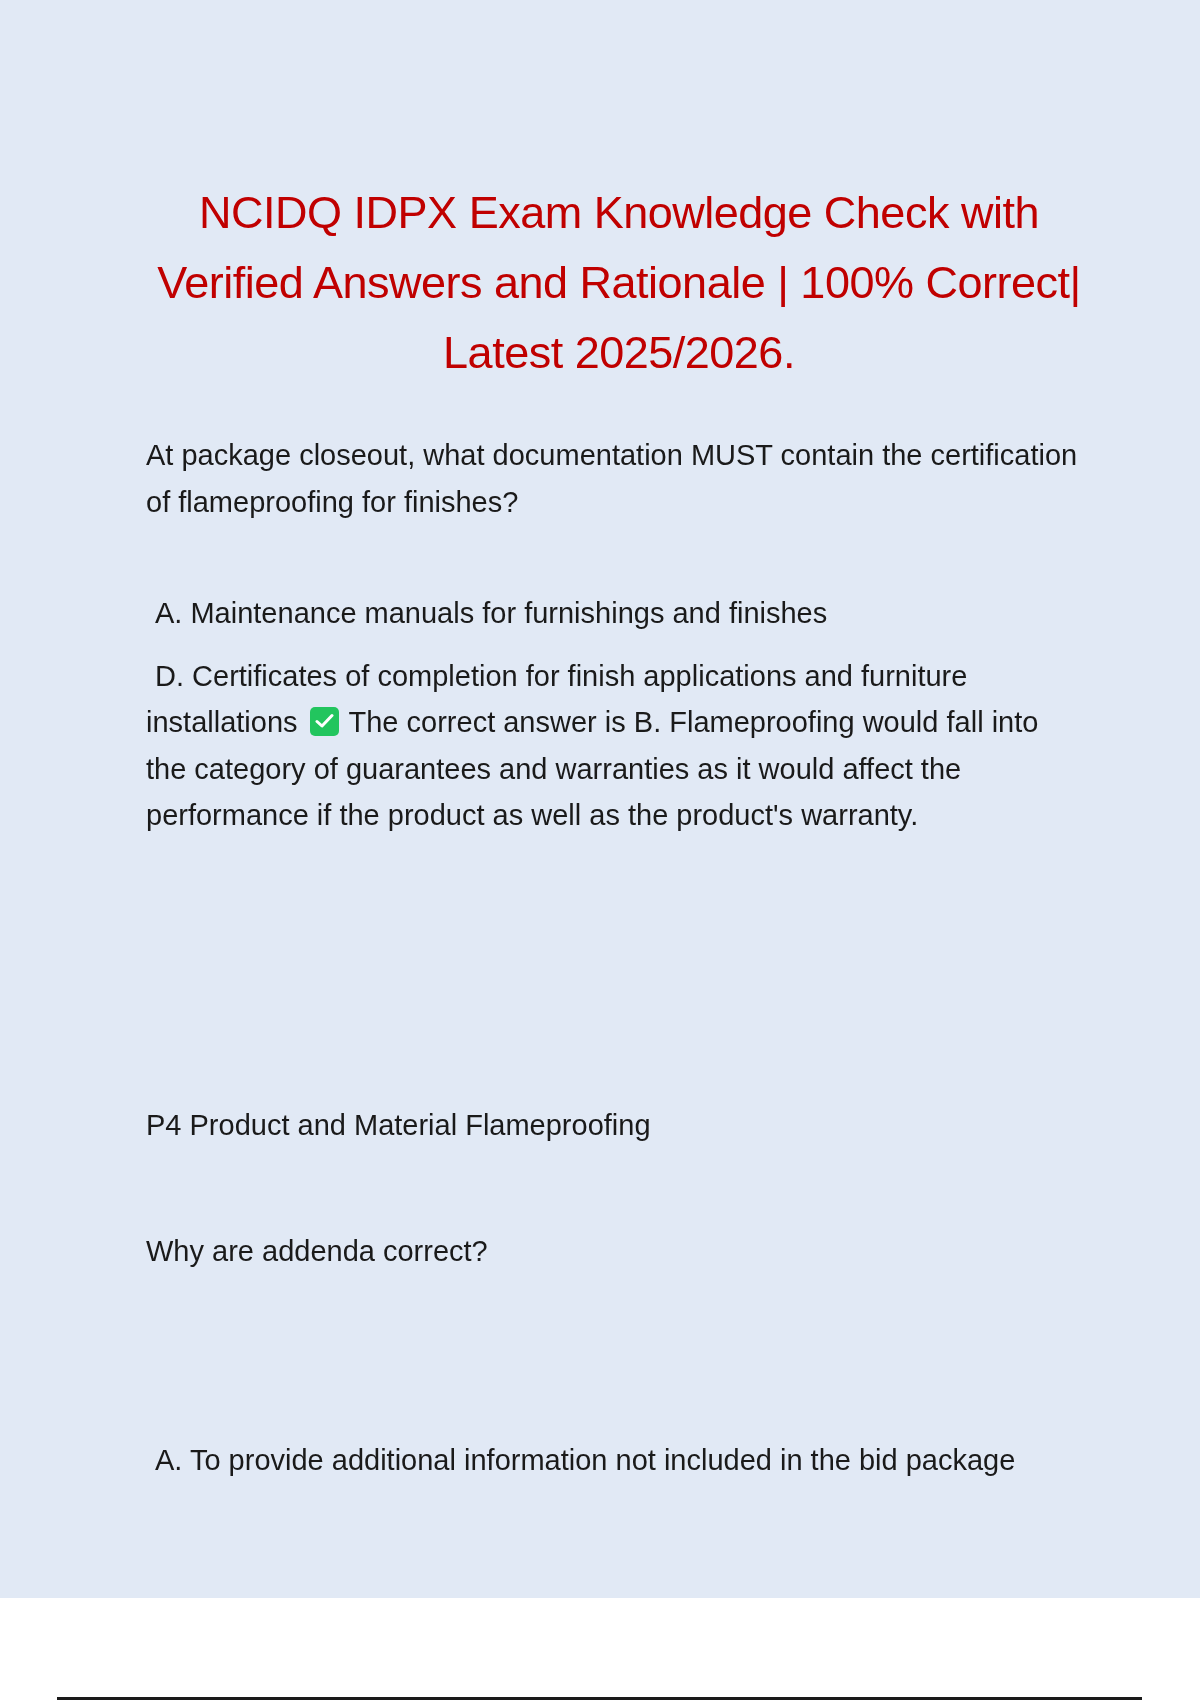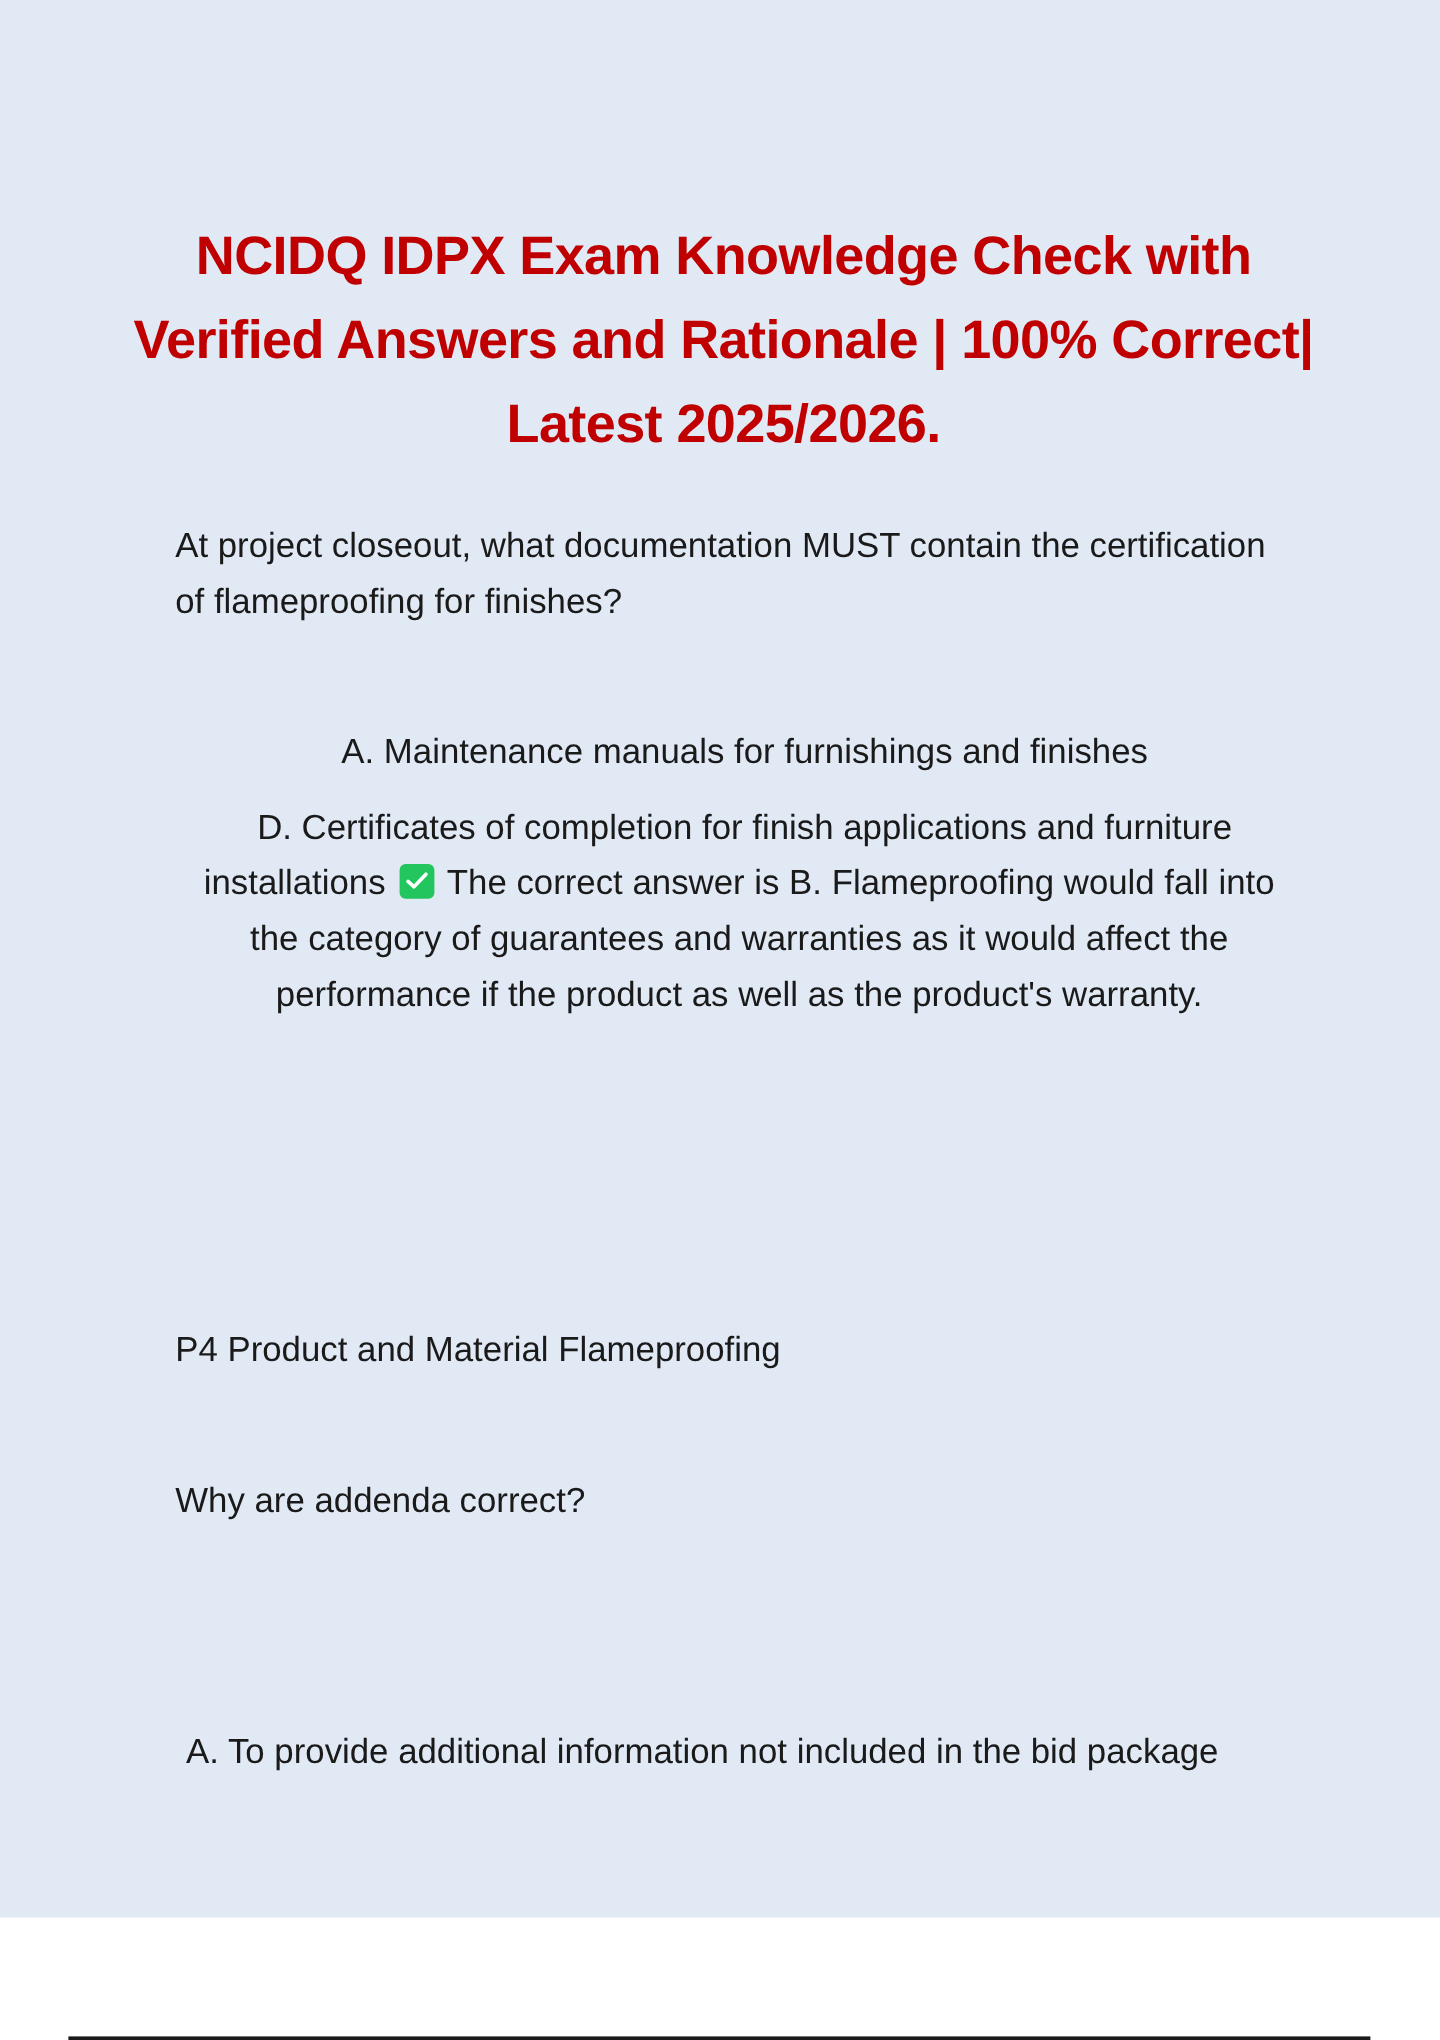--- a/index.html
+++ b/index.html
@@ -17,40 +17,40 @@
     .page {
       position: absolute;
       left: 0;
       top: 0;
       width: 1200px;
       height: 1598px;
       background: #e1e9f5;
     }
     .title {
       position: absolute;
-      left: 108px;
+      left: 124px;
       top: 148px;
       width: 990px;
       text-align: center;
       color: #c00000;
-      font-weight: bold;
+      font-weight: normal;
       font-size: 45px;
       line-height: 70px;
       letter-spacing: -0.5px;
     }
     .content {
       position: absolute;
       left: 146px;
       width: 940px;
       color: #1a1a1a;
       font-size: 29px;
       line-height: 46.5px;
     }
     .q1 { top: 432px; }
-    .opts1 { top: 604px; text-align: center; }
+    .opts1 { top: 590px; }
     .opts1 .opt { margin-bottom: 16px; }
     .opt .letter-pad { padding-left: 9px; }
     .category { top: 1102px; }
     .q2 { top: 1228px; }
     .opts2 { top: 1396px; margin-top: 41px; }
     .check-icon {
       display: inline-block;
       width: 29px;
       height: 29px;
       background: #22c55e;
@@ -73,21 +73,21 @@
       background: #1a1a1a;
     }
   </style>
 </head>
 <body>
 
 <div class="page">
 
   <h1 class="title">NCIDQ IDPX Exam Knowledge Check with Verified Answers and Rationale | 100% Correct| Latest 2025/2026.</h1>
 
-  <div class="content q1">At project closeout, what documentation MUST contain the certification of flameproofing for finishes?</div>
+  <div class="content q1">At package closeout, what documentation MUST contain the certification of flameproofing for finishes?</div>
 
   <div class="content opts1">
     <div class="opt"><span class="letter-pad">A. Maintenance manuals for furnishings and finishes</span></div>
     <div class="opt"><span class="letter-pad">D. Certificates of completion for finish applications and furniture installations</span><span class="check-icon"><svg width="19" height="16" viewBox="0 0 19 16">
             <path d="M2 8.5 L7 13 L17 2.5" fill="none" stroke="#ffffff" stroke-width="3" stroke-linecap="round" stroke-linejoin="round"></path>
           </svg></span><span>The correct answer is B. Flameproofing would fall into the category of guarantees and warranties as it would affect the performance if the product as well as the product's warranty.</span></div>
   </div>
 
   <div class="content category">P4 Product and Material Flameproofing</div>
 

